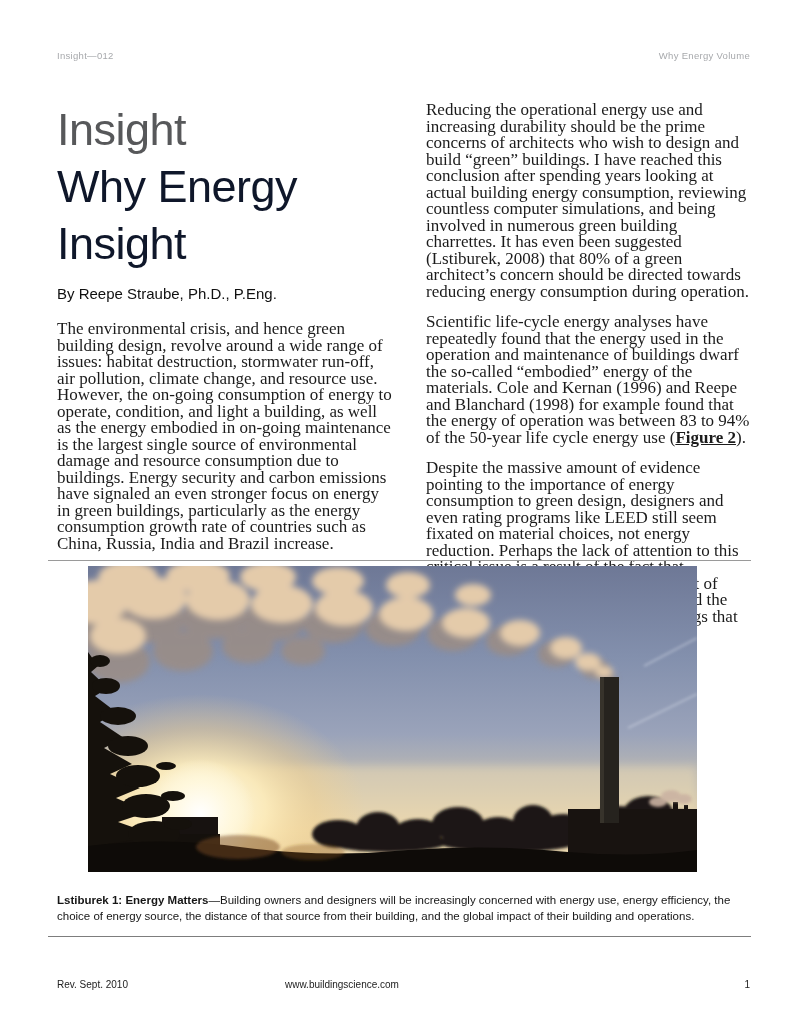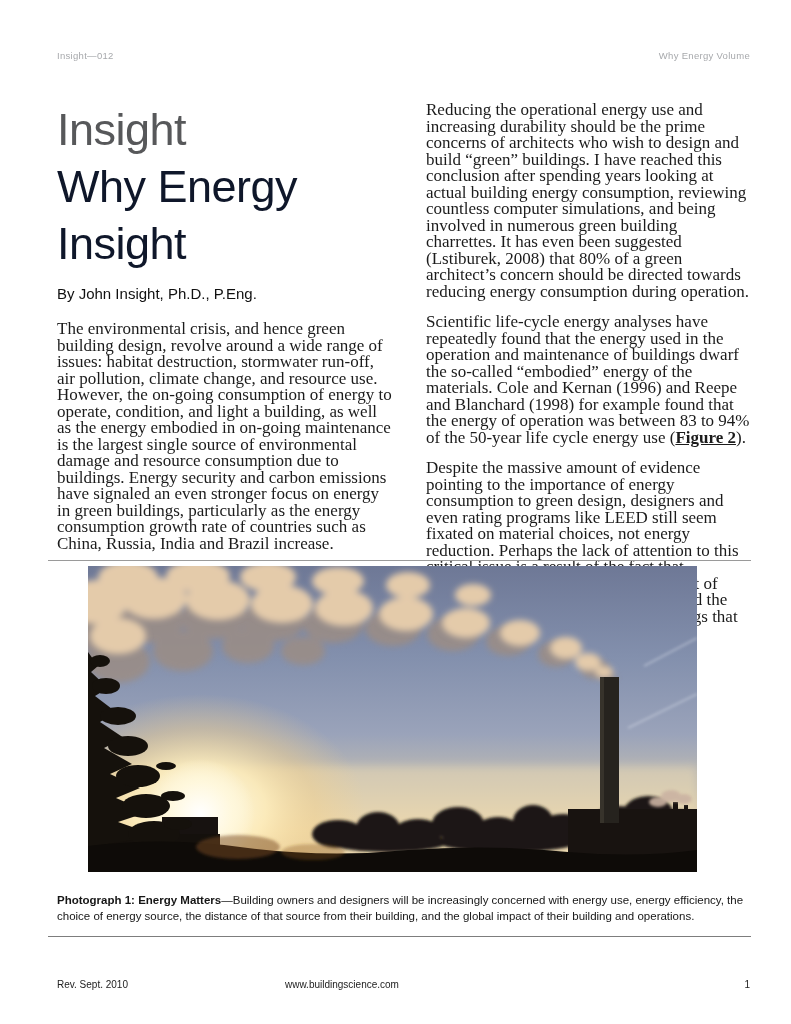--- a/index.html
+++ b/index.html
@@ -55,21 +55,21 @@
     <span>Insight—012</span>
     <span>Why Energy Volume</span>
   </div>
 
   <div class="col-left">
     <h1 class="title">
       <span class="t-gray">Insight</span>
       <span class="t-orange">Why Energy</span>
       <span class="t-orange">Insight</span>
     </h1>
-    <p class="byline">By John Insight, Ph.D., P.Eng.</p>
+    <p class="byline">By Reepe Straube, Ph.D., P.Eng.</p>
     <p class="body-text">The environmental crisis, and hence green building design, revolve around a wide range of issues: habitat destruction, stormwater run-off, air pollution, climate change, and resource use. However, the on-going consumption of energy to operate, condition, and light a building, as well as the energy embodied in on-going maintenance is the largest single source of environmental damage and resource consumption due to buildings. Energy security and carbon emissions have signaled an even stronger focus on energy in green buildings, particularly as the energy consumption growth rate of countries such as China, Russia, India and Brazil increase.</p>
   </div>
 
   <div class="col-right">
     <p class="body-text">Reducing the operational energy use and increasing durability should be the prime concerns of architects who wish to design and build “green” buildings. I have reached this conclusion after spending years looking at actual building energy consumption, reviewing countless computer simulations, and being involved in numerous green building charrettes. It has even been suggested (Lstiburek, 2008) that 80% of a green architect’s concern should be directed towards reducing energy consumption during operation.</p>
     <p class="body-text"><span>Scientific life-cycle energy analyses have repeatedly found that the energy used in the operation and maintenance of buildings dwarf the so-called “embodied” energy of the materials. Cole and Kernan (1996) and Reepe and Blanchard (1998) for example found that the energy of operation was between 83 to 94% of the 50-year life cycle energy use (</span><b>Figure 2</b><span>).</span></p>
     <p class="body-text">Despite the massive amount of evidence pointing to the importance of energy consumption to green design, designers and even rating programs like LEED still seem fixated on material choices, not energy reduction. Perhaps the lack of attention to this critical issue is a result of the fact that architects are trained in the arrangement of spaces, massing, cultural influences, and the selection of finishes. Designing buildings that consume little operational energy is not</p>
   </div>
 
   <hr class="rule" id="rule-photo">
@@ -204,21 +204,21 @@
       </g>
 
       <path d="M0,306 L0,280 Q80,270 160,282 Q240,292 320,284 Q400,278 480,286 Q550,292 609,284 L609,306 Z" fill="#0e0b08"></path>
       <g filter="url(#soft2)">
         <ellipse cx="150" cy="281" rx="42" ry="12" fill="#7a4a1e" opacity="0.5"></ellipse>
         <ellipse cx="225" cy="286" rx="32" ry="8" fill="#8a5520" opacity="0.35"></ellipse>
       </g>
     </svg>
   </figure>
 
-  <p class="caption"><b>Photograph 1: Energy Matters</b><span>—Building owners and designers will be increasingly concerned with energy use, energy efficiency, the choice of energy source, the distance of that source from their building, and the global impact of their building and operations.</span></p>
+  <p class="caption"><b>Lstiburek 1: Energy Matters</b><span>—Building owners and designers will be increasingly concerned with energy use, energy efficiency, the choice of energy source, the distance of that source from their building, and the global impact of their building and operations.</span></p>
 
   <hr class="rule" id="rule-footer">
 
   <div class="footer">
     <span class="f-left">Rev. Sept. 2010</span>
     <span class="f-center">www.buildingscience.com</span>
     <span class="f-right">1</span>
   </div>
 
 </div>

